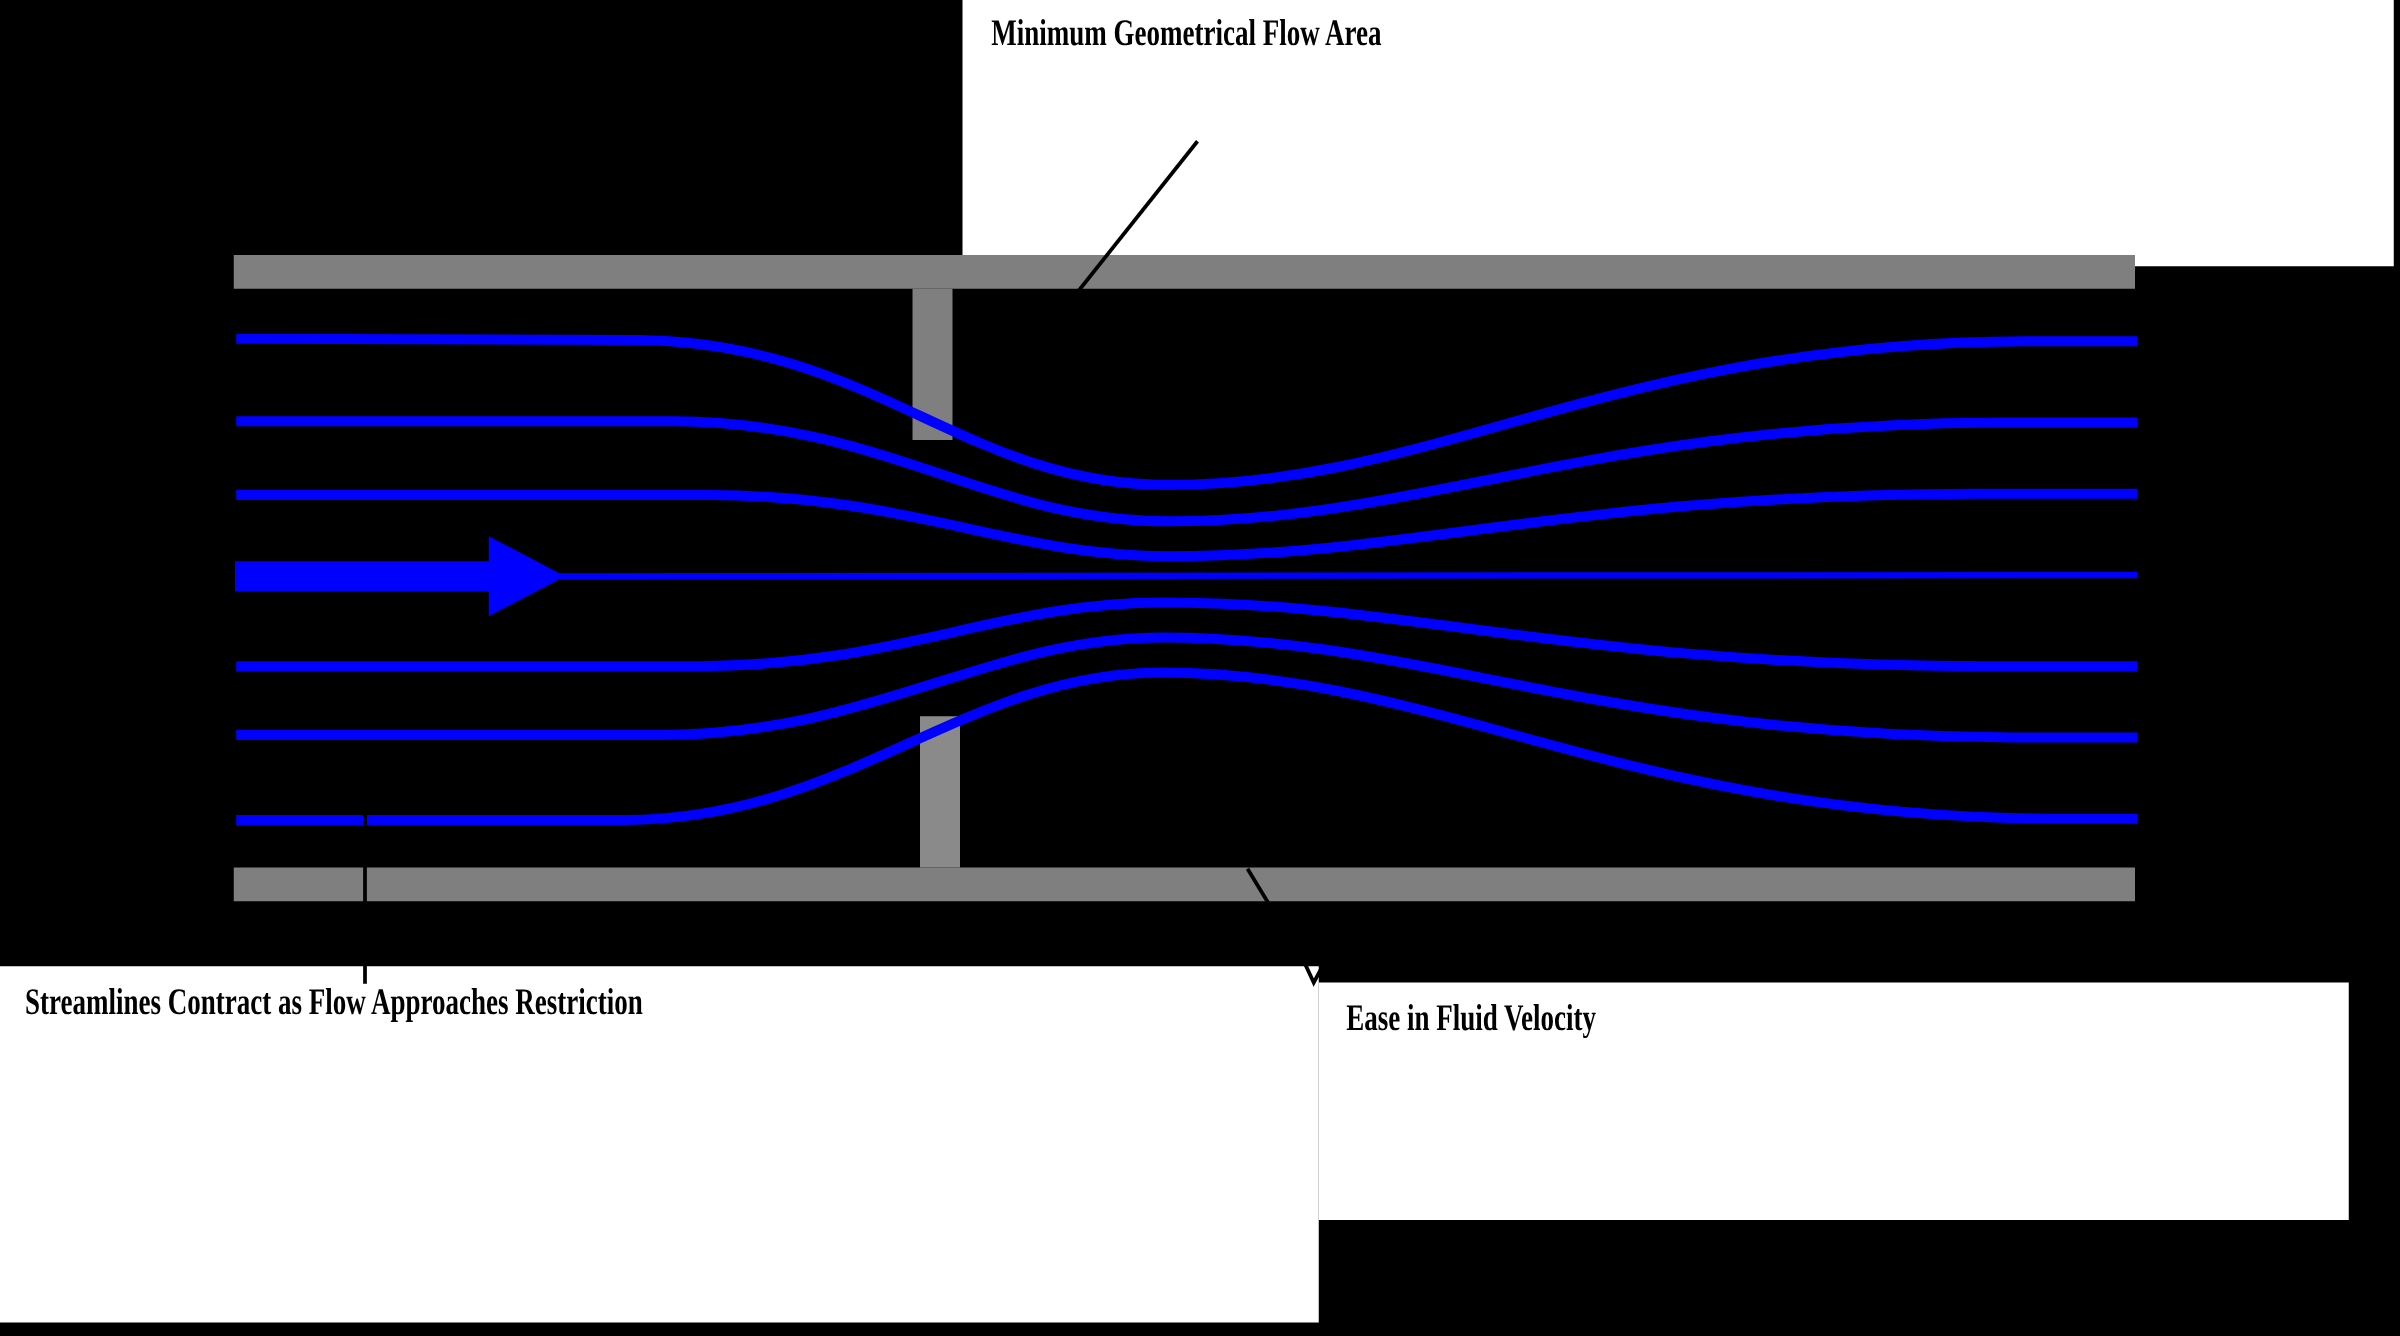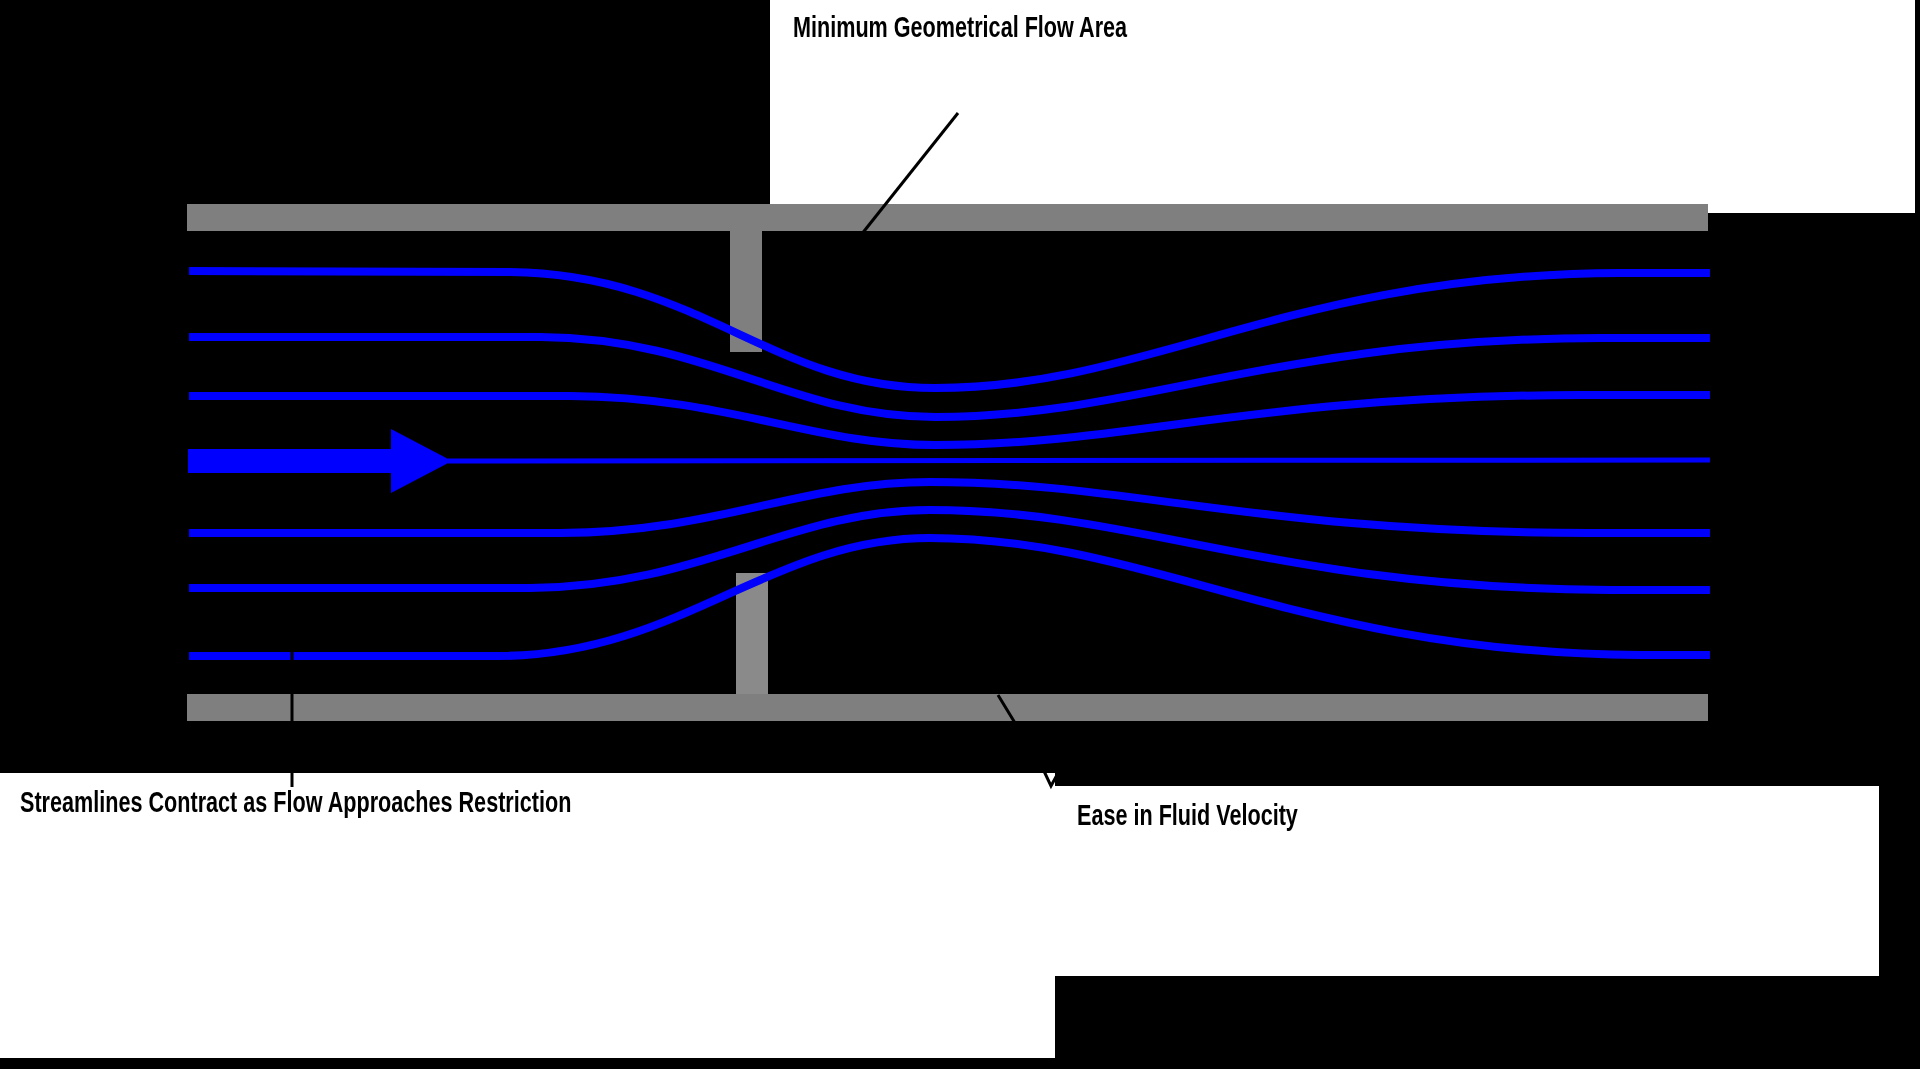--- a/index.html
+++ b/index.html
@@ -6,21 +6,21 @@
     margin: 0;
     padding: 0;
     background: #000;
   }
   .canvas {
     position: relative;
     width: 1920px;
     height: 1069px;
     background: #000000;
     overflow: hidden;
-    font-family: Liberation Sans, sans-serif;
+    font-family: Liberation Serif, serif;
   }
   .panel {
     position: absolute;
     background: #ffffff;
   }
   .panel-top-right    { left: 770px;  top: 0;      width: 1145px; height: 213px; }
   .panel-bottom-left  { left: 0;      top: 773px;  width: 1055px; height: 285px; }
   .panel-bottom-right { left: 1055px; top: 786px;  width: 824px;  height: 190px; }
   .diagram-svg {
     position: absolute;

